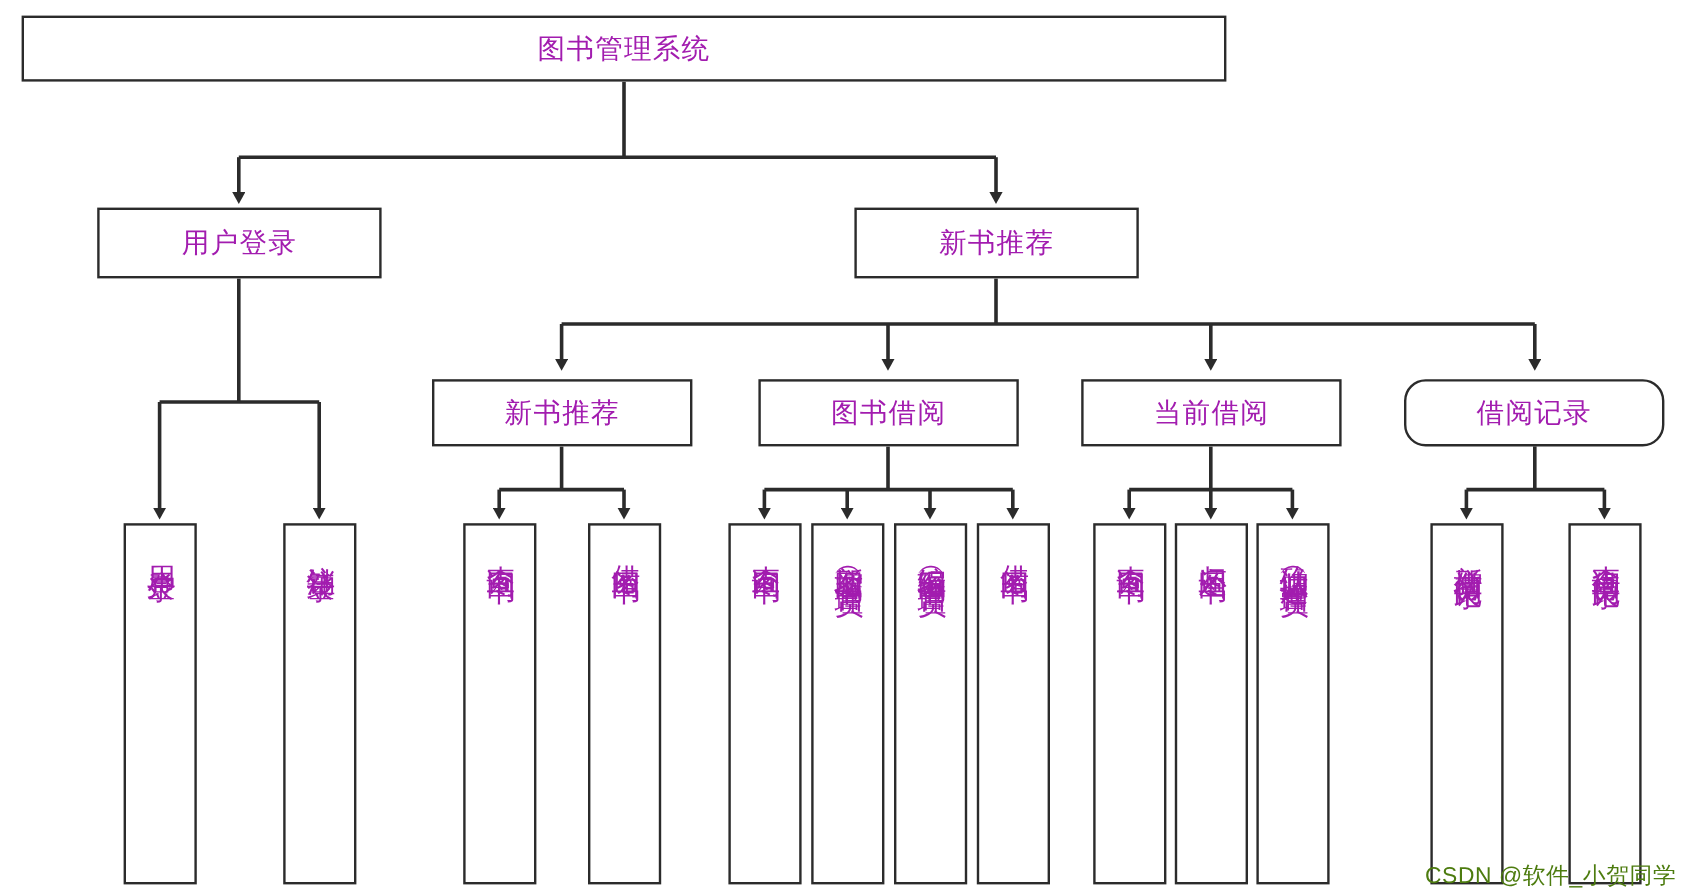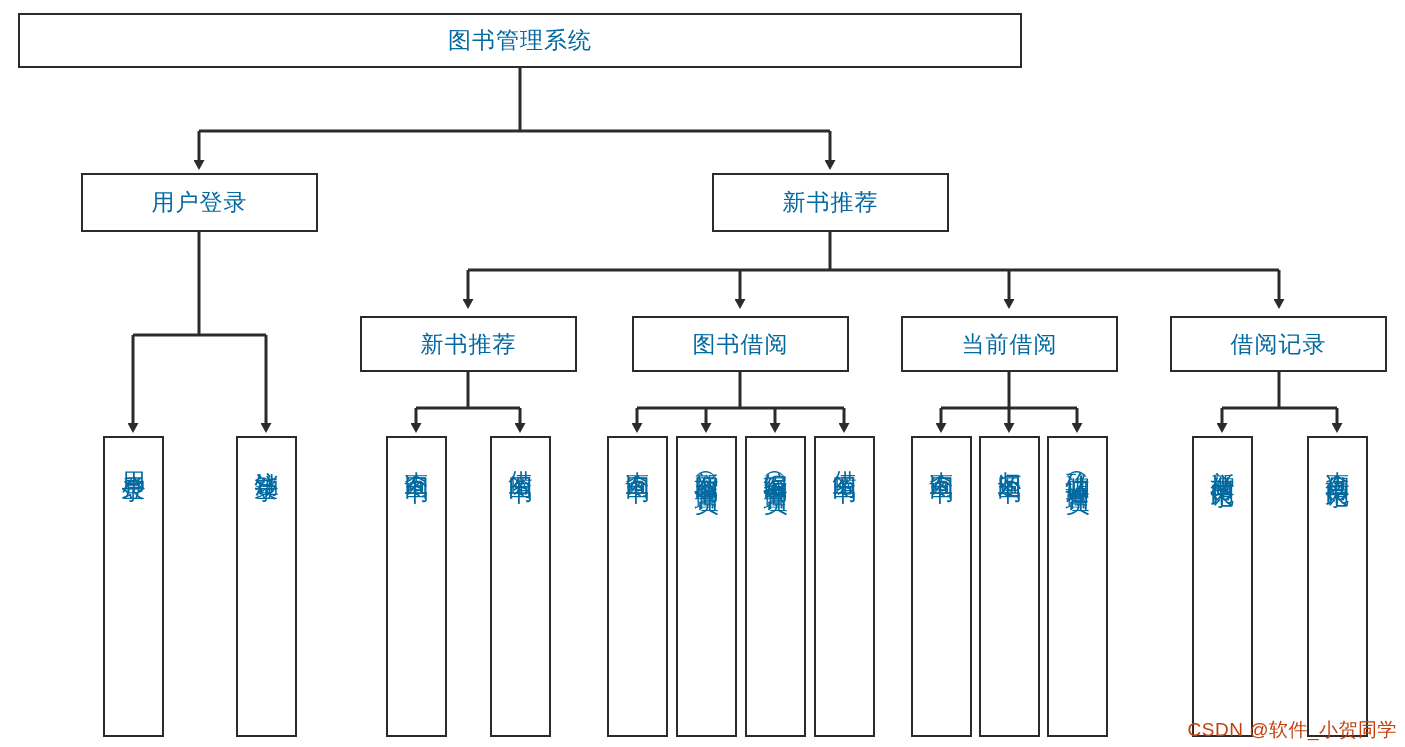--- a/index.html
+++ b/index.html
@@ -26,21 +26,21 @@
     pointer-events: none;
   }
   .node {
     position: absolute;
     box-sizing: border-box;
     border: 2.5px solid #2b2b2b;
     background: #ffffff;
     display: flex;
     align-items: center;
     justify-content: center;
-    color: #0369a1;
+    color: #a21caf;
   }
   .node .label {
     font-size: 23px;
     line-height: 1.15;
     letter-spacing: 1px;
     white-space: nowrap;
   }
   .node.vertical {
     align-items: flex-start;
     padding-top: 14px;
@@ -51,21 +51,21 @@
     font-size: 24px;
     letter-spacing: 3px;
     line-height: 1.0;
     white-space: nowrap;
   }
   .watermark {
     position: absolute;
     right: 8px;
     bottom: 4px;
     font-size: 19px;
-    color: #c2410c;
+    color: #4d7c0f;
     white-space: nowrap;
     letter-spacing: 0.5px;
   }
 </style>
 </head>
 <body>
 
 <div id="canvas">
 
   <svg class="connectors" viewBox="0 0 1405 747">
@@ -133,21 +133,21 @@
 
   <div class="node" style="left:360px; top:316px; width:217px; height:56px;justify-content:center;">
     <span class="label">新书推荐</span>
   </div>
   <div class="node" style="left:632px; top:316px; width:217px; height:56px;">
     <span class="label">图书借阅</span>
   </div>
   <div class="node" style="left:901px; top:316px; width:217px; height:56px;justify-content:center;">
     <span class="label">当前借阅</span>
   </div>
-  <div class="node" style="left:1170px; top:316px; width:217px; height:56px;">
+  <div class="node" style="left:1170px; top:316px; width:217px; height:56px;border-radius:18px;">
     <span class="label">借阅记录</span>
   </div>
 
   <div class="node vertical" style="left:103px; top:436px; width:61px; height:301px;">
     <span class="label">用户登录</span>
   </div>
   <div class="node vertical" style="left:236px; top:436px; width:61px; height:301px;">
     <span class="label">注销登录</span>
   </div>
 

